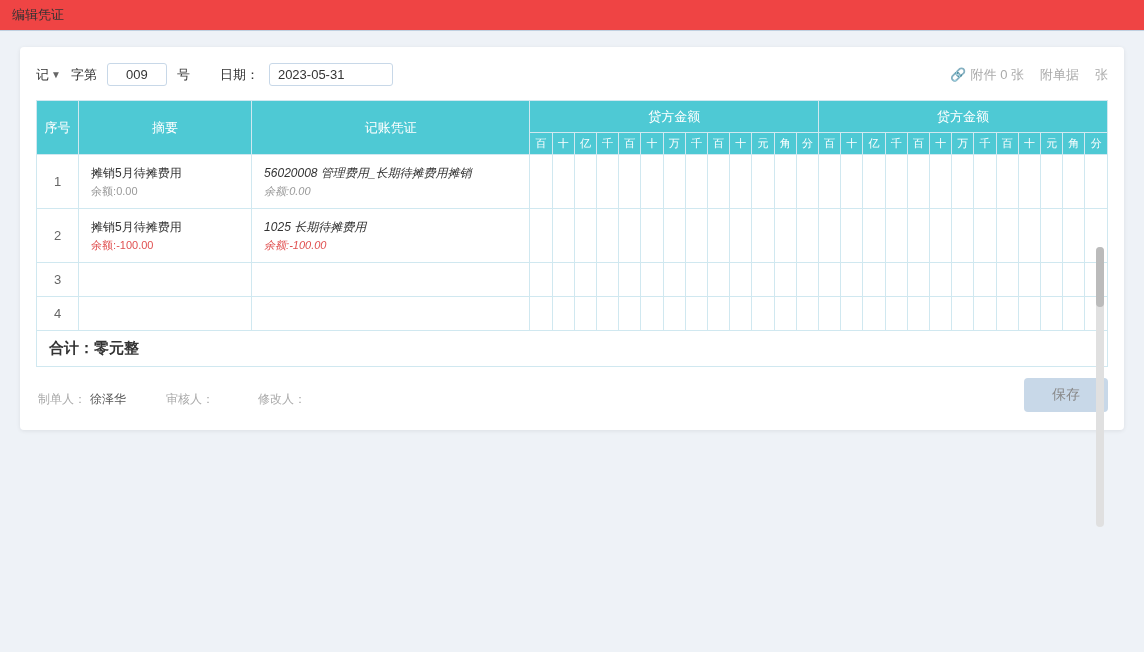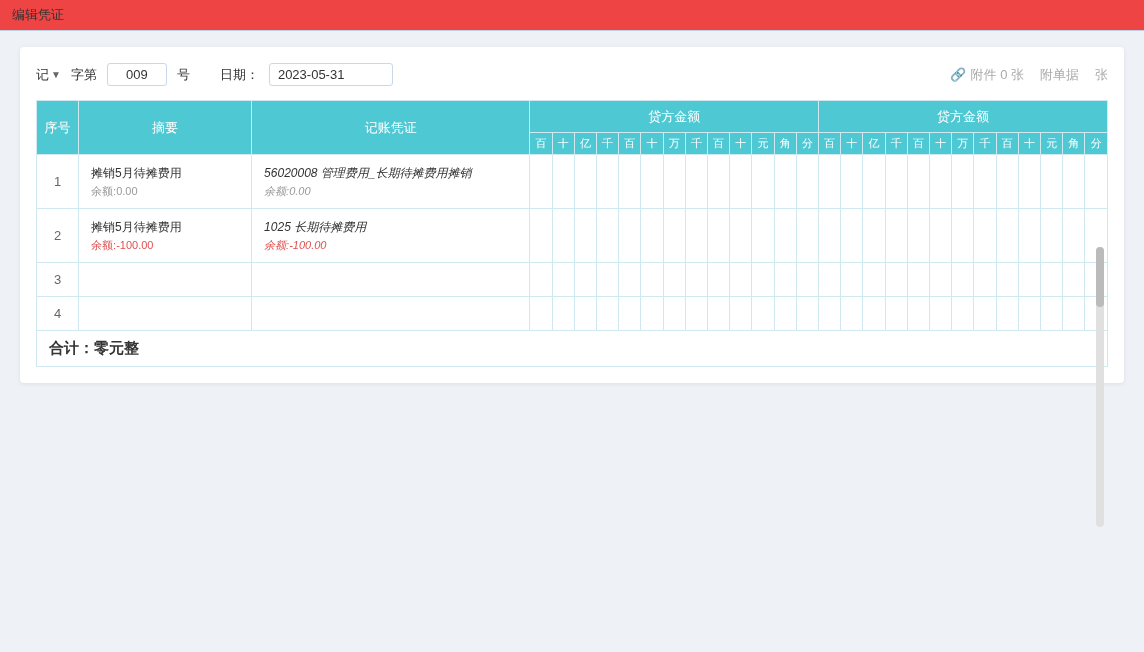--- a/index.html
+++ b/index.html
@@ -488,19 +488,36 @@
           </tbody>
         <tfoot>
           <tr class="total-row">
             <td colspan="29" style="padding:8px 12px; font-size:15px; font-weight:bold; color:#333; border:1px solid #d0e8f0;">
               <span>合计：</span><span>零元整</span>
             </td>
           </tr>
         </tfoot>
       </table>
 
+      <div class="footer-area">
+        <div class="footer-row">
+          <span class="footer-person">
+            <span>制单人：</span>
+            <span class="footer-name">徐泽华</span>
+          </span>
+          <span class="footer-person">
+            <span>审核人：</span>
+            <span class="footer-name"></span>
+          </span>
+          <span class="footer-person">
+            <span>修改人：</span>
+            <span class="footer-name"></span>
+          </span>
+        </div>
+        <button class="save-btn">保存</button>
+      </div>
     </div>
 
     <div class="scrollbar">
       <div class="scrollbar-thumb"></div>
     </div>
   </div>
 </div>
 
 </body></html>

